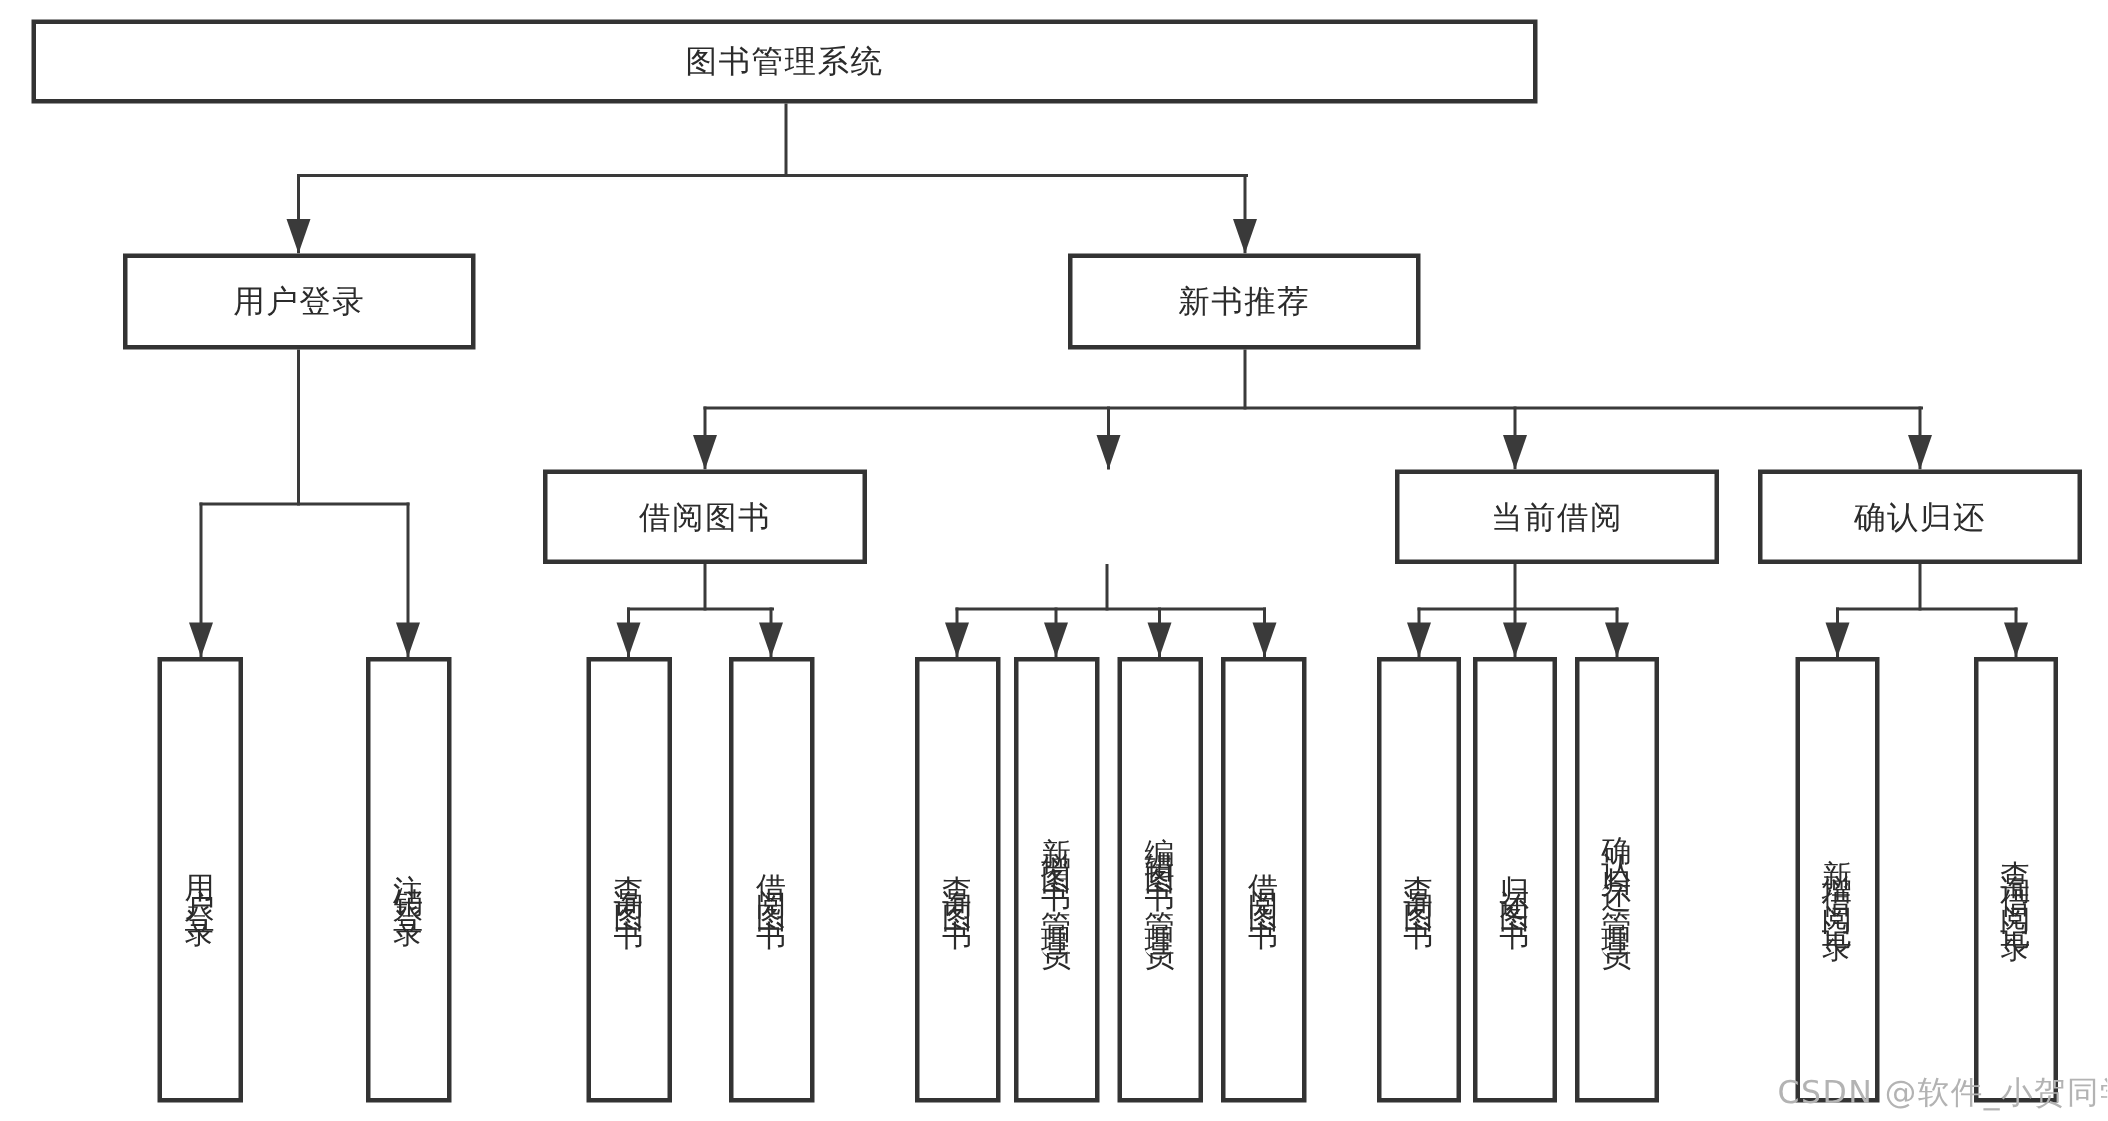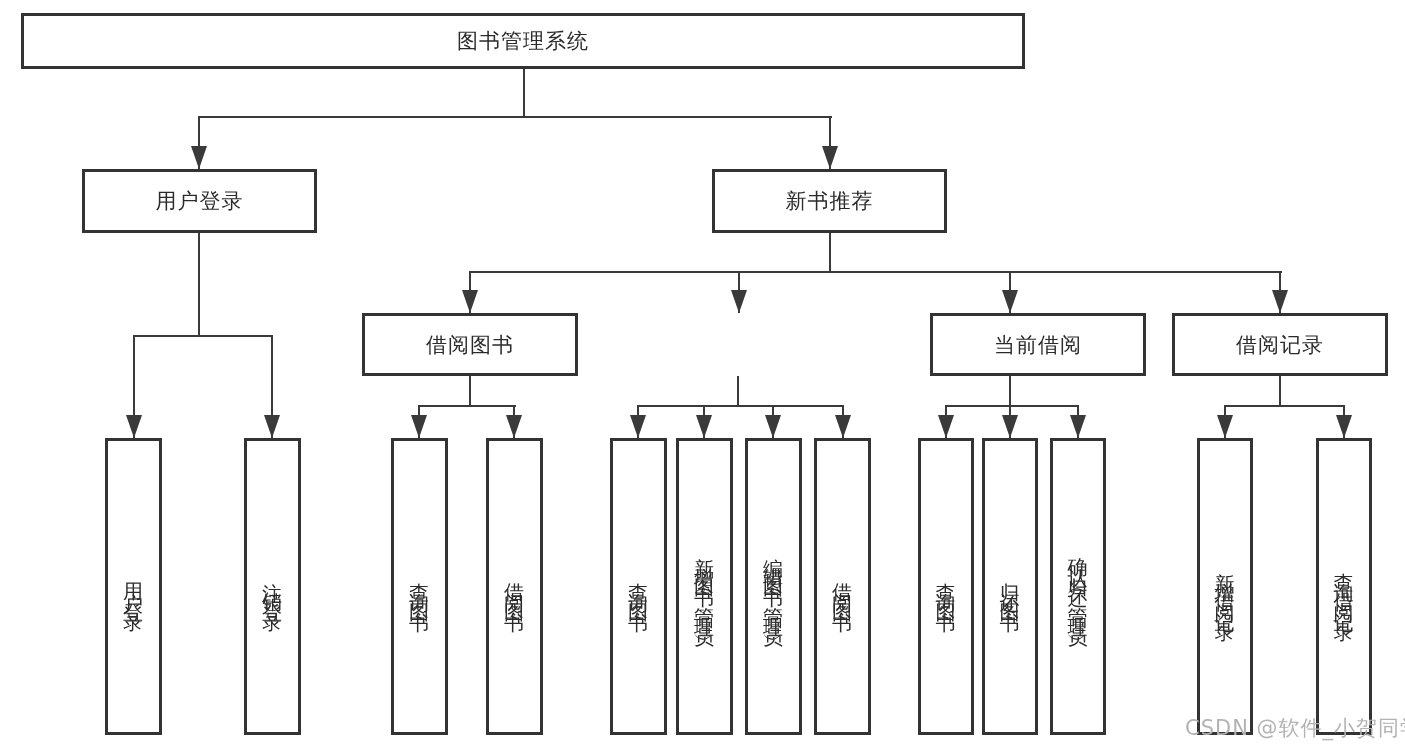--- a/index.html
+++ b/index.html
@@ -76,21 +76,21 @@
   <div class="arrow" style="left:1002px;top:290px;"></div>
   <div class="arrow" style="left:1272px;top:290px;"></div>
 
   <div class="box box-h" style="left:362px;top:313px;width:216px;height:63px;">
     <span>借阅图书</span>
   </div>
   <div class="box box-h" style="left:902px;top:313px;width:216px;height:63px;margin-left:28px;">
     <span>当前借阅</span>
   </div>
   <div class="box box-h" style="left:1172px;top:313px;width:216px;height:63px;">
-    <span>借阅记录</span>
+    <span>确认归还</span>
   </div>
 
   <div class="line" style="left:469px;top:376px;width:2px;height:31px;"></div>
   <div class="line" style="left:418px;top:405px;width:98px;height:2px;"></div>
   <div class="line" style="left:418px;top:405px;width:2px;height:33px;"></div>
   <div class="line" style="left:513px;top:405px;width:2px;height:33px;"></div>
   <div class="arrow" style="left:411px;top:415px;"></div>
   <div class="arrow" style="left:506px;top:415px;"></div>
 
   <div class="line" style="left:737px;top:376px;width:2px;height:31px;"></div>

